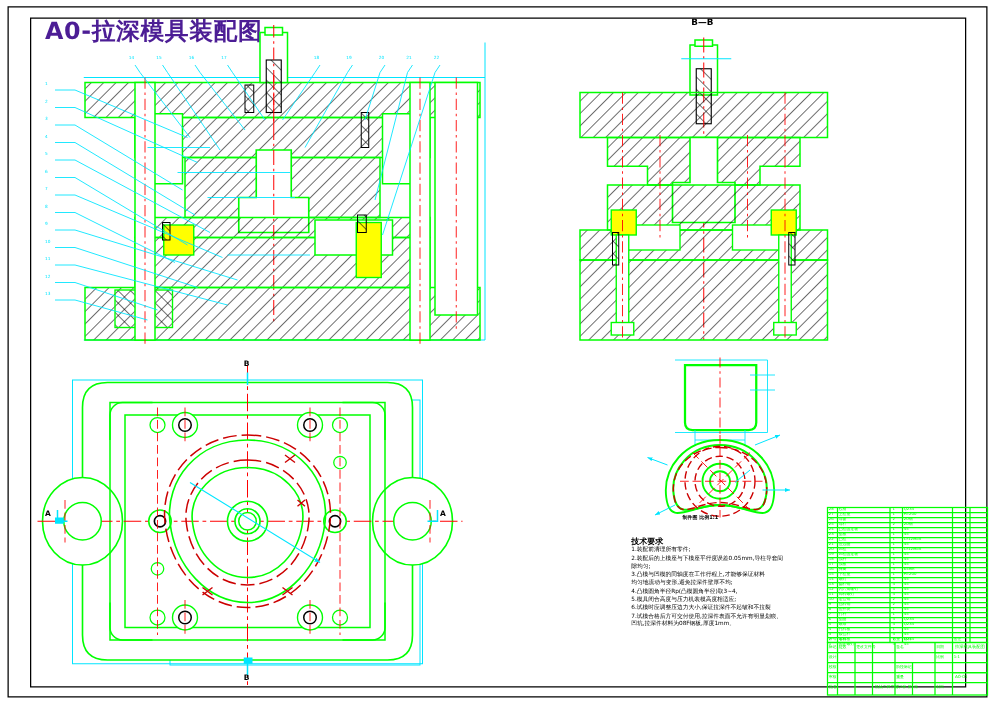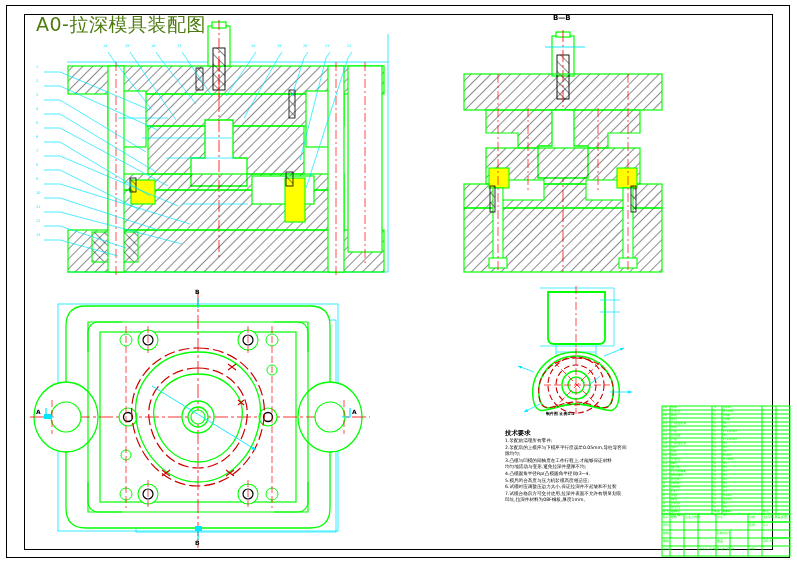--- a/index.html
+++ b/index.html
@@ -6,23 +6,23 @@
   html,body{margin:0;padding:0;background:#ffffff;}
   body{width:797px;height:565px;overflow:hidden;
        font-family:"DejaVu Sans","Liberation Sans",sans-serif;}
   #stage{position:relative;width:797px;height:565px;background:#ffffff;}
   
   .frame-outer{position:absolute;left:6px;top:5px;width:784px;height:553px;
        border:1.3px solid #000;box-sizing:border-box;}
   .frame-inner{position:absolute;left:24px;top:14px;width:749px;height:536px;
        border:1.1px solid #000;box-sizing:border-box;}
   
-  .dwg-title{position:absolute;left:36px;top:12px;color:#4d7c0f;
+  .dwg-title{position:absolute;left:36px;top:12px;color:#4c1d95;
        font-family:"DejaVu Sans","Liberation Sans",sans-serif;
-       font-weight:400;font-size:19px;letter-spacing:.5px;white-space:nowrap;}
+       font-weight:700;font-size:19px;letter-spacing:.5px;white-space:nowrap;}
   
   .watermark{position:absolute;left:318px;top:261px;color:#111;
        font-family:"DejaVu Serif","Liberation Serif",serif;
        font-size:26px;letter-spacing:9px;white-space:nowrap;}
   
   svg.layer{position:absolute;left:0;top:0;width:797px;height:565px;
        overflow:visible;pointer-events:none;}
   
   .notes{position:absolute;left:505px;top:429px;width:165px;color:#000;
        font-family:"DejaVu Sans","Liberation Sans",sans-serif;

